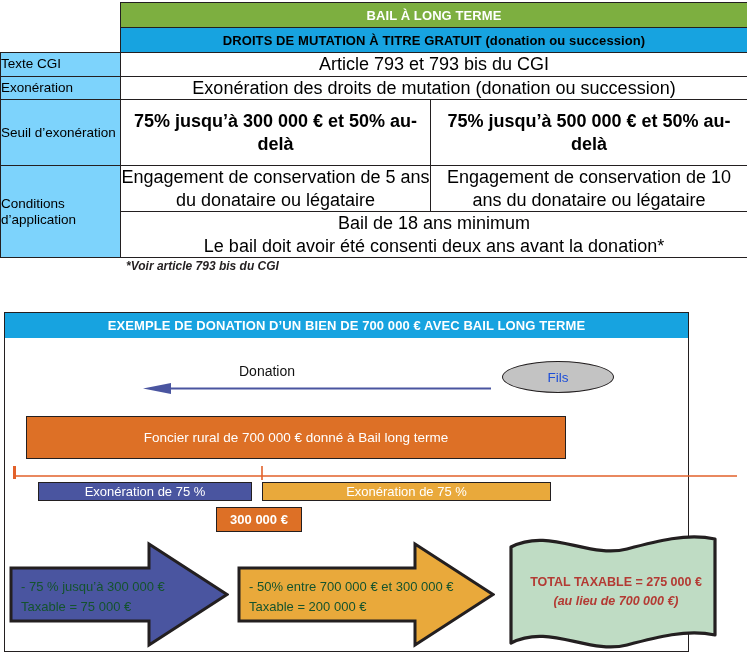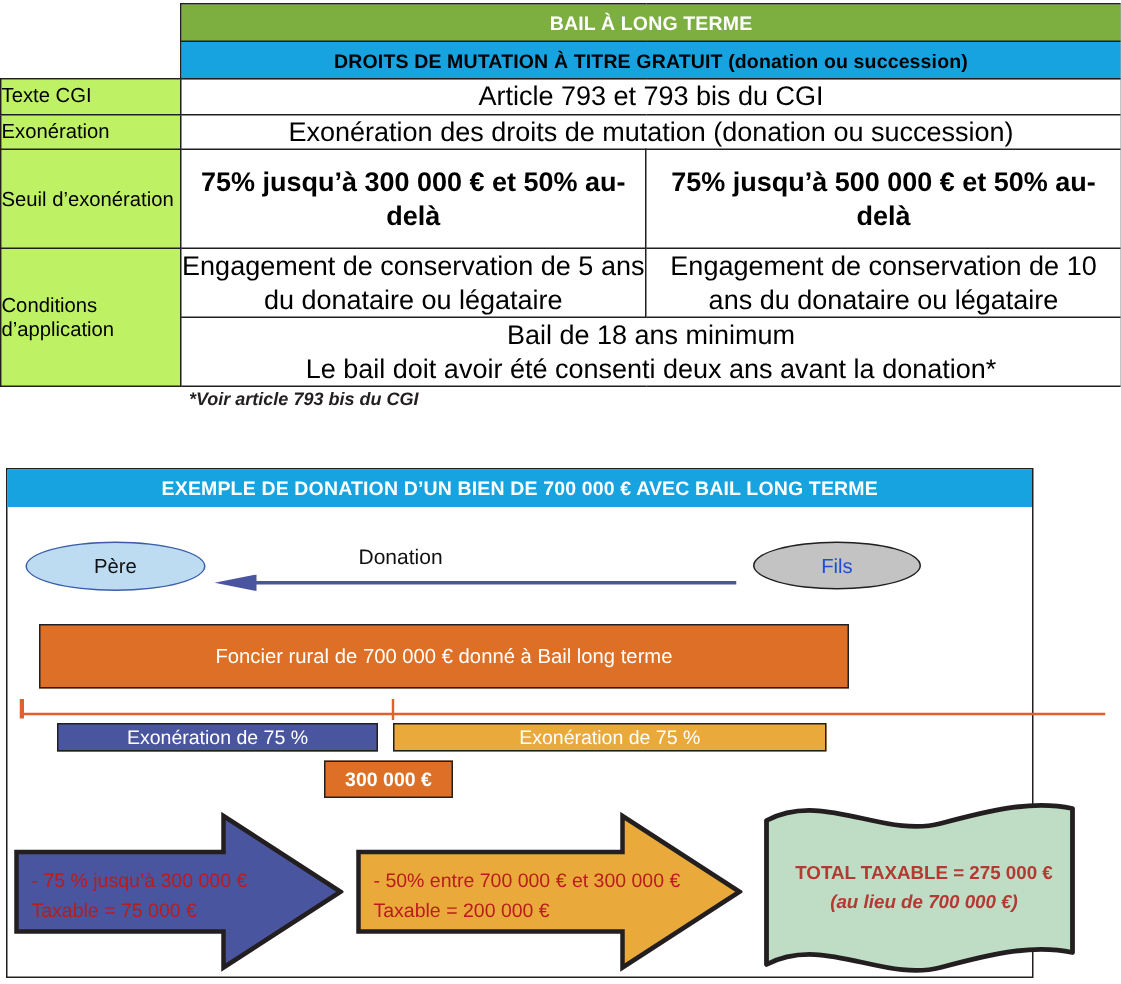--- a/index.html
+++ b/index.html
@@ -39,21 +39,21 @@
   .hdr-blue{
     background:#17A3E0;
     color:#000000;
     font-weight:bold;
     font-size:13px;
     text-align:center;
     height:24px;
     letter-spacing:.1px;
   }
   .lbl{
-    background:#bef264;
+    background:#7dd3fc;
     font-size:13.5px;
     text-align:left;
     padding:4px 6px;
     line-height:1.15;
   }
   .cell{
     text-align:center;
     font-size:18px;
     padding:7px 4px;
     line-height:1.25;
@@ -157,21 +157,21 @@
     box-sizing:border-box;
   }
 
   .arrow-shape{position:absolute;}
   .arrow-blue{left:4px;top:228px;width:220px;height:107px;}
   .arrow-orange{left:232px;top:228px;width:258px;height:107px;}
   .banner-green{left:500px;top:220px;width:216px;height:118px;}
 
   .arrow-text{
     position:absolute;
-    color:#b91c1c;
+    color:#14532d;
     font-size:13px;
     line-height:1.5;
     pointer-events:none;
   }
   .arrow-text.blue-t{left:16px;top:264px;width:170px;}
   .arrow-text.orange-t{left:244px;top:264px;width:230px;}
 
   .banner-text{
     position:absolute;
     left:516px;top:260px;width:190px;
@@ -230,21 +230,20 @@
     </tbody>
   </table>
 </div>
 
 <div class="footnote">*Voir article 793 bis du CGI</div>
 
 <div class="diagram">
 
   <div class="diag-title">EXEMPLE DE DONATION D’UN BIEN DE 700 000 € AVEC BAIL LONG TERME</div>
 
-  <div class="ellipse ellipse-pere">Père</div>
   <div class="ellipse ellipse-fils">Fils</div>
 
   <div class="donation-label">Donation</div>
 
   <svg class="donation-arrow" viewBox="0 0 348 11">
     <line x1="26" y1="5.5" x2="348" y2="5.5" stroke="#4A55A0" stroke-width="2.2"></line>
     <polygon points="0,5.5 28,0 28,11" fill="#4A55A0"></polygon>
   </svg>
 
   <div class="foncier-bar">Foncier rural de 700 000 € donné à Bail long terme</div>

